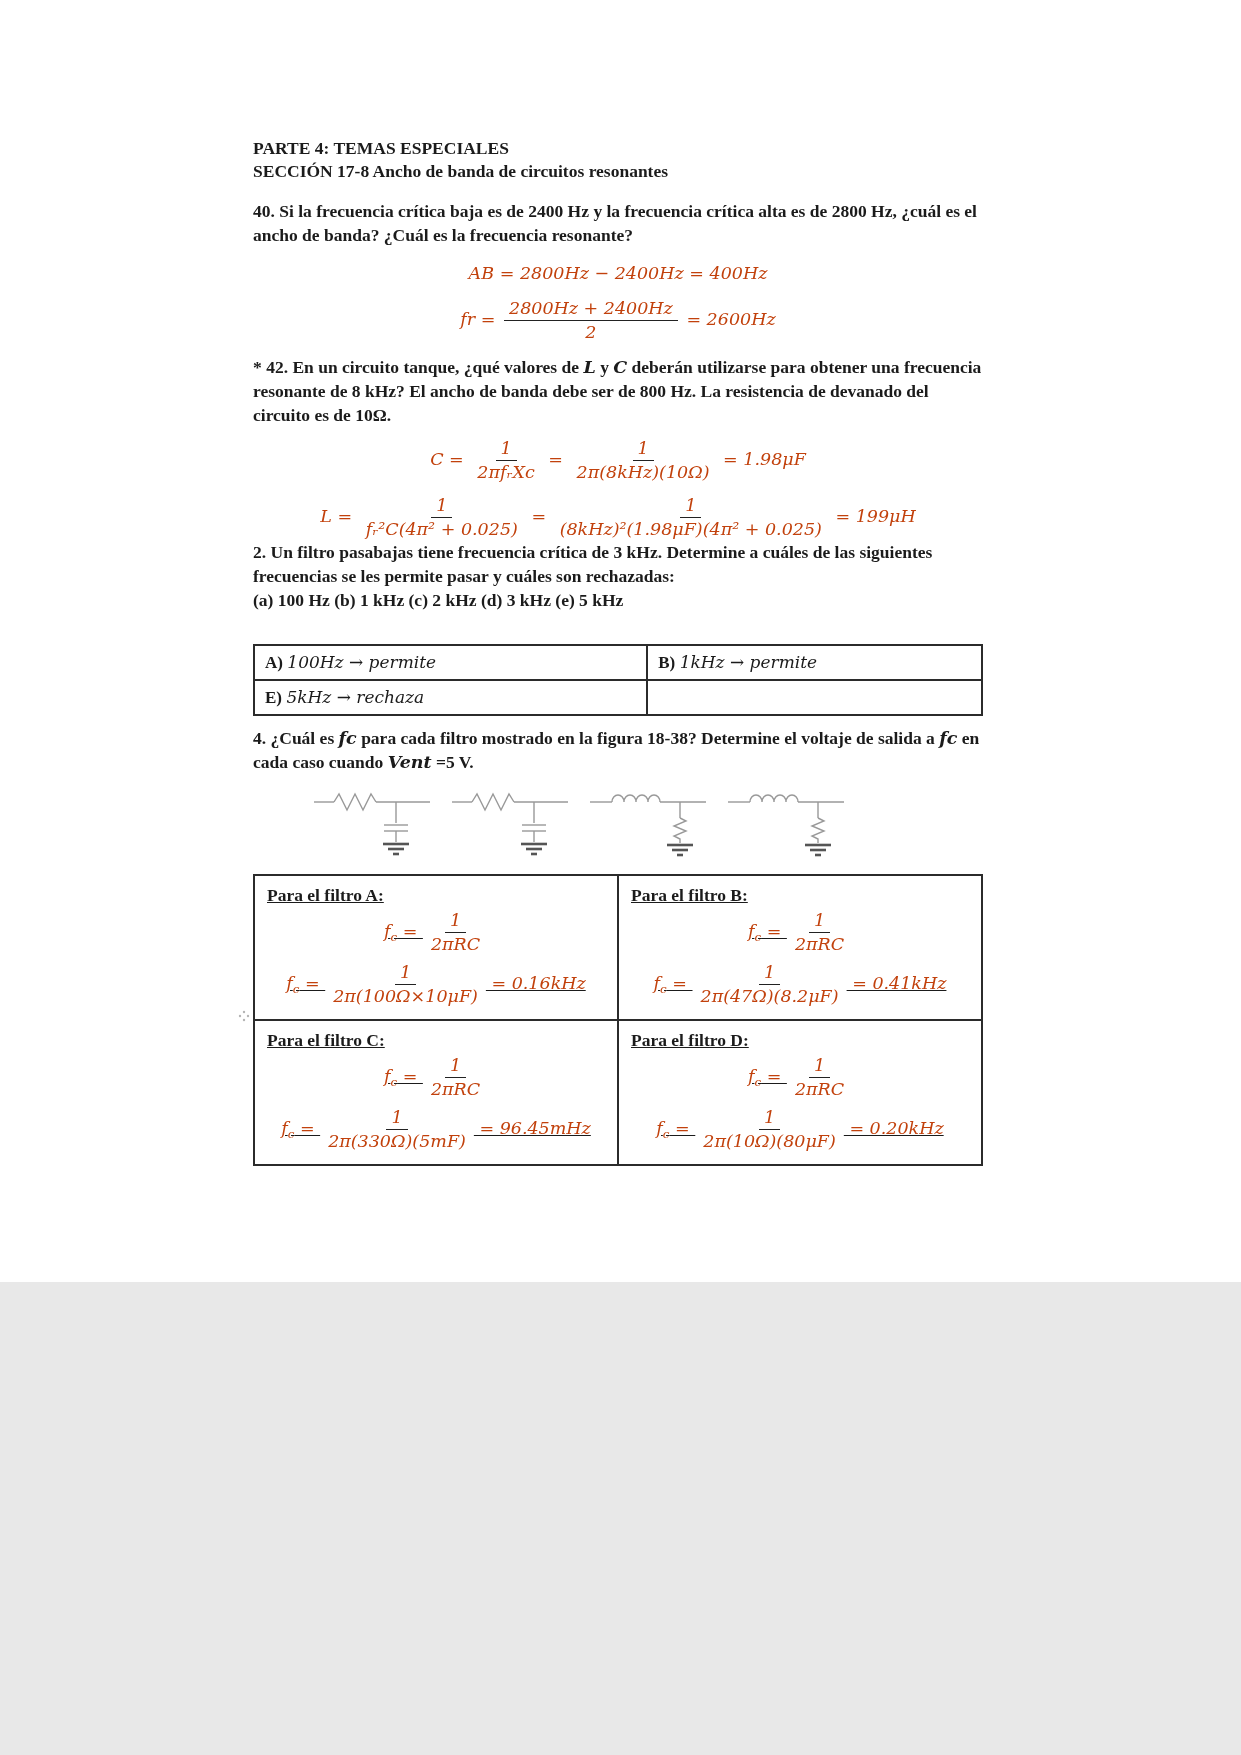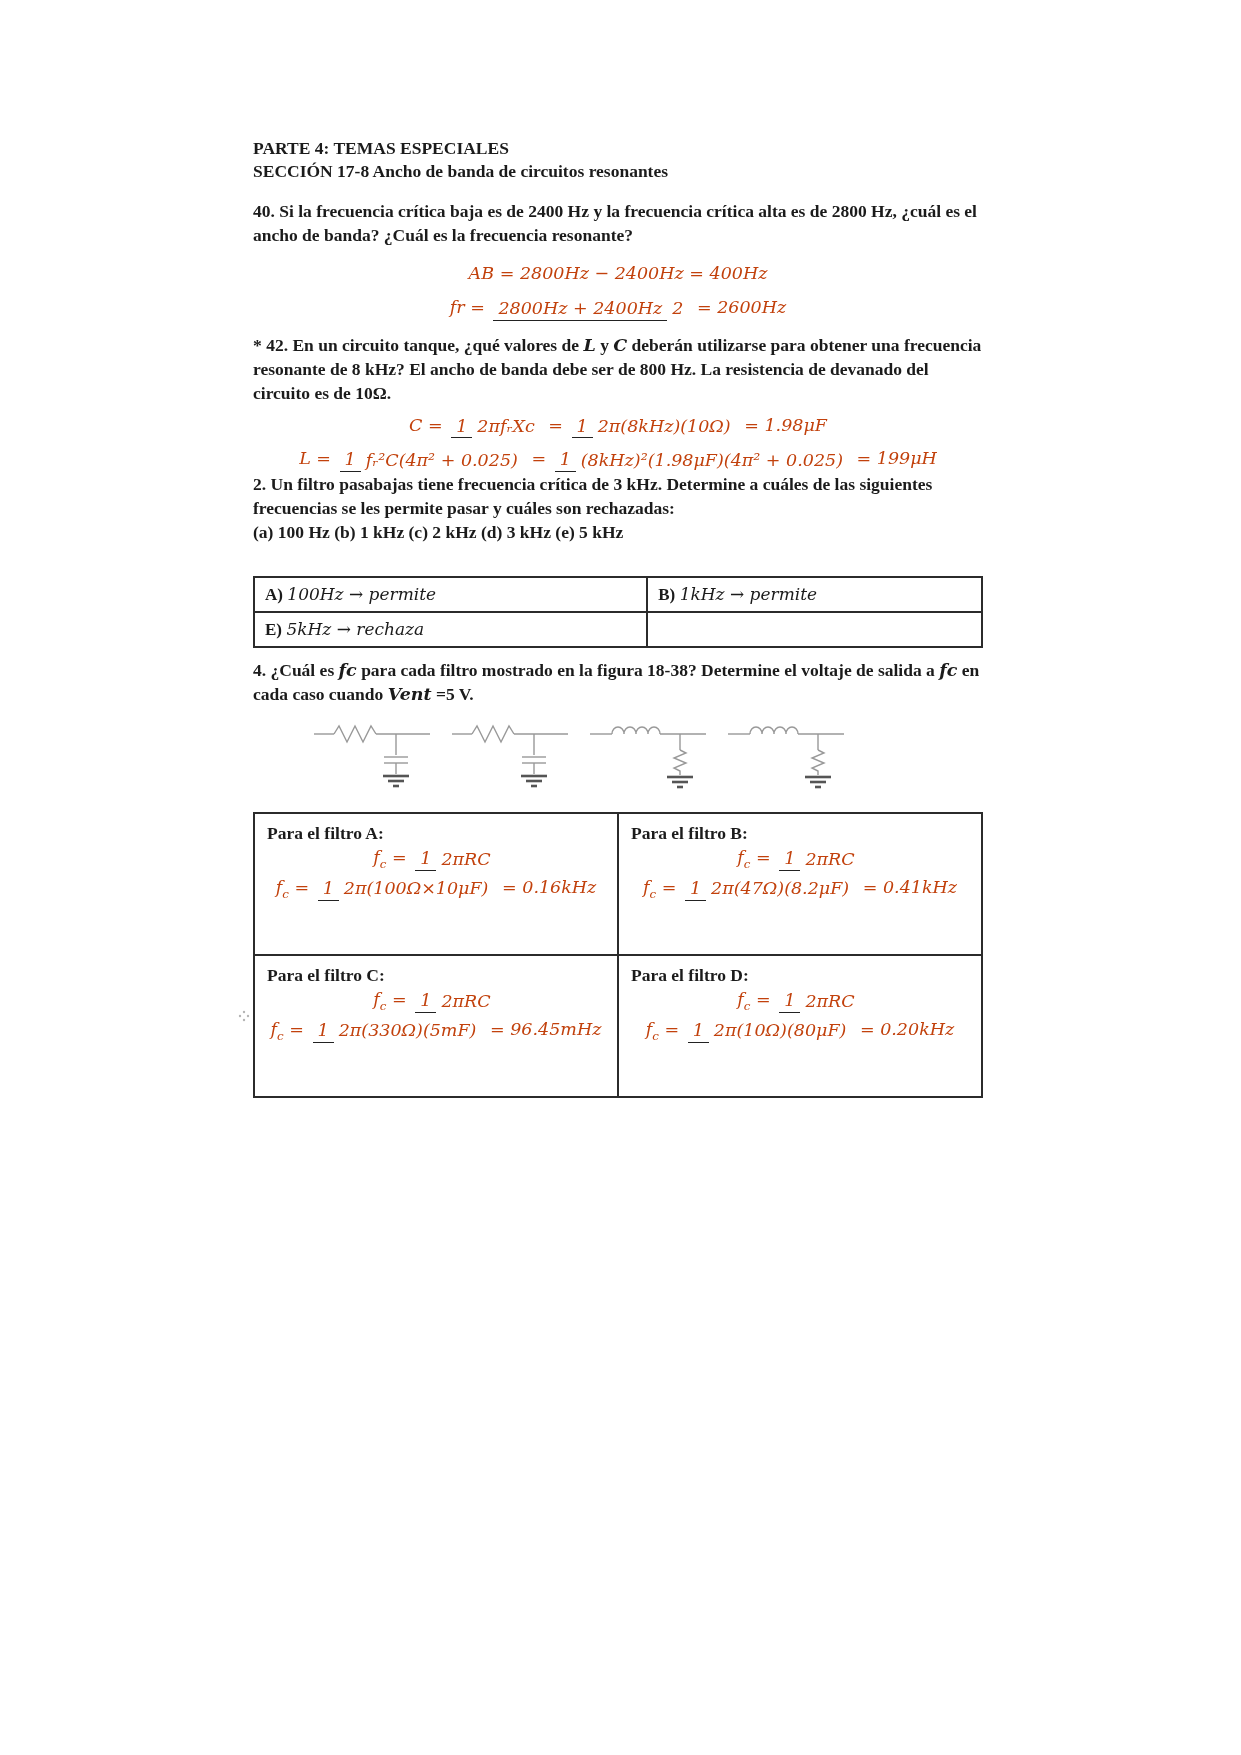--- a/index.html
+++ b/index.html
@@ -1,51 +1,51 @@
 <!DOCTYPE html>
 <html><head>
 <meta charset="utf-8">
 <style>
   html,body{margin:0;padding:0;background:#e8e8e8;}
   .page{
-    width:1241px;height:1755px;position:relative;background:#ffffff;
+    width:1241px;height:1282px;position:relative;background:#ffffff;
     color:#1b1b1b;overflow:hidden;margin:0 auto;
     font-family:"Liberation Serif","DejaVu Serif",serif;
   }
   .content{
     position:absolute;left:253px;top:137px;width:730px;
     font-size:17.5px;font-weight:bold;
   }
   .para{margin:0;line-height:24px;text-align:left;}
   .heading p{margin:0;line-height:23px;}
   .it{font-style:italic;font-family:"DejaVu Serif",serif;}
   .formula{
     font-family:"DejaVu Serif",serif;font-style:italic;font-weight:normal;
     text-align:center;color:#c2410c;font-size:17.5px;line-height:1.25;
   }
   .formula sub{font-size:0.68em;}
-  .frac{display:inline-flex;flex-direction:row;align-items:center;vertical-align:middle;margin:0 3px;}
+  .frac{display:inline-flex;flex-direction:column;align-items:center;vertical-align:middle;margin:0 3px;}
   .frac .num{border-bottom:1.6px solid #222;padding:0 5px;line-height:1.3;}
   .frac .den{padding:0 5px;line-height:1.3;}
   .mt16{margin-top:16px;} .mt12{margin-top:12px;} .mt10{margin-top:10px;}
   .sec2{margin-top:100px;}
   
   .ans-table{width:100%;border-collapse:collapse;margin-top:32px;table-layout:fixed;}
   .ans-table td{border:2px solid #2b2b2b;padding:2px 10px;height:29px;vertical-align:middle;}
   .ans-table td.lcol{width:51%;}
   .ans-label{font-weight:bold;font-size:17px;}
   .ans-value{font-style:italic;font-weight:normal;font-family:"DejaVu Serif",serif;font-size:17px;}
   
   .figure-row{margin:6px 0 2px 55px;display:flex;gap:8px;align-items:flex-start;}
   .circuit{flex:0 0 auto;}
   .circuit svg{display:block;}
   .cstroke{stroke:#999;fill:none;stroke-width:1.4;}
   .cground{stroke:#555;fill:none;stroke-width:2.6;}
   
-  .filters-table{width:100%;border-collapse:collapse;margin-top:12px;table-layout:fixed;}
+  .filters-table{width:100%;border-collapse:collapse;margin-top:6px;table-layout:fixed;text-decoration:underline;}
   .filters-table td{border:2px solid #2b2b2b;width:51%;vertical-align:top;padding:8px 12px 12px;height:120px;}
   .cell-title{font-size:17.5px;font-weight:bold;line-height:22px;}
   .cell-f1{margin-top:3px;}
   .cell-f2{margin-top:5px;}
   .stray{position:absolute;left:238px;top:1008px;}
 </style>
 </head>
 <body>
 
 <div class="page">

